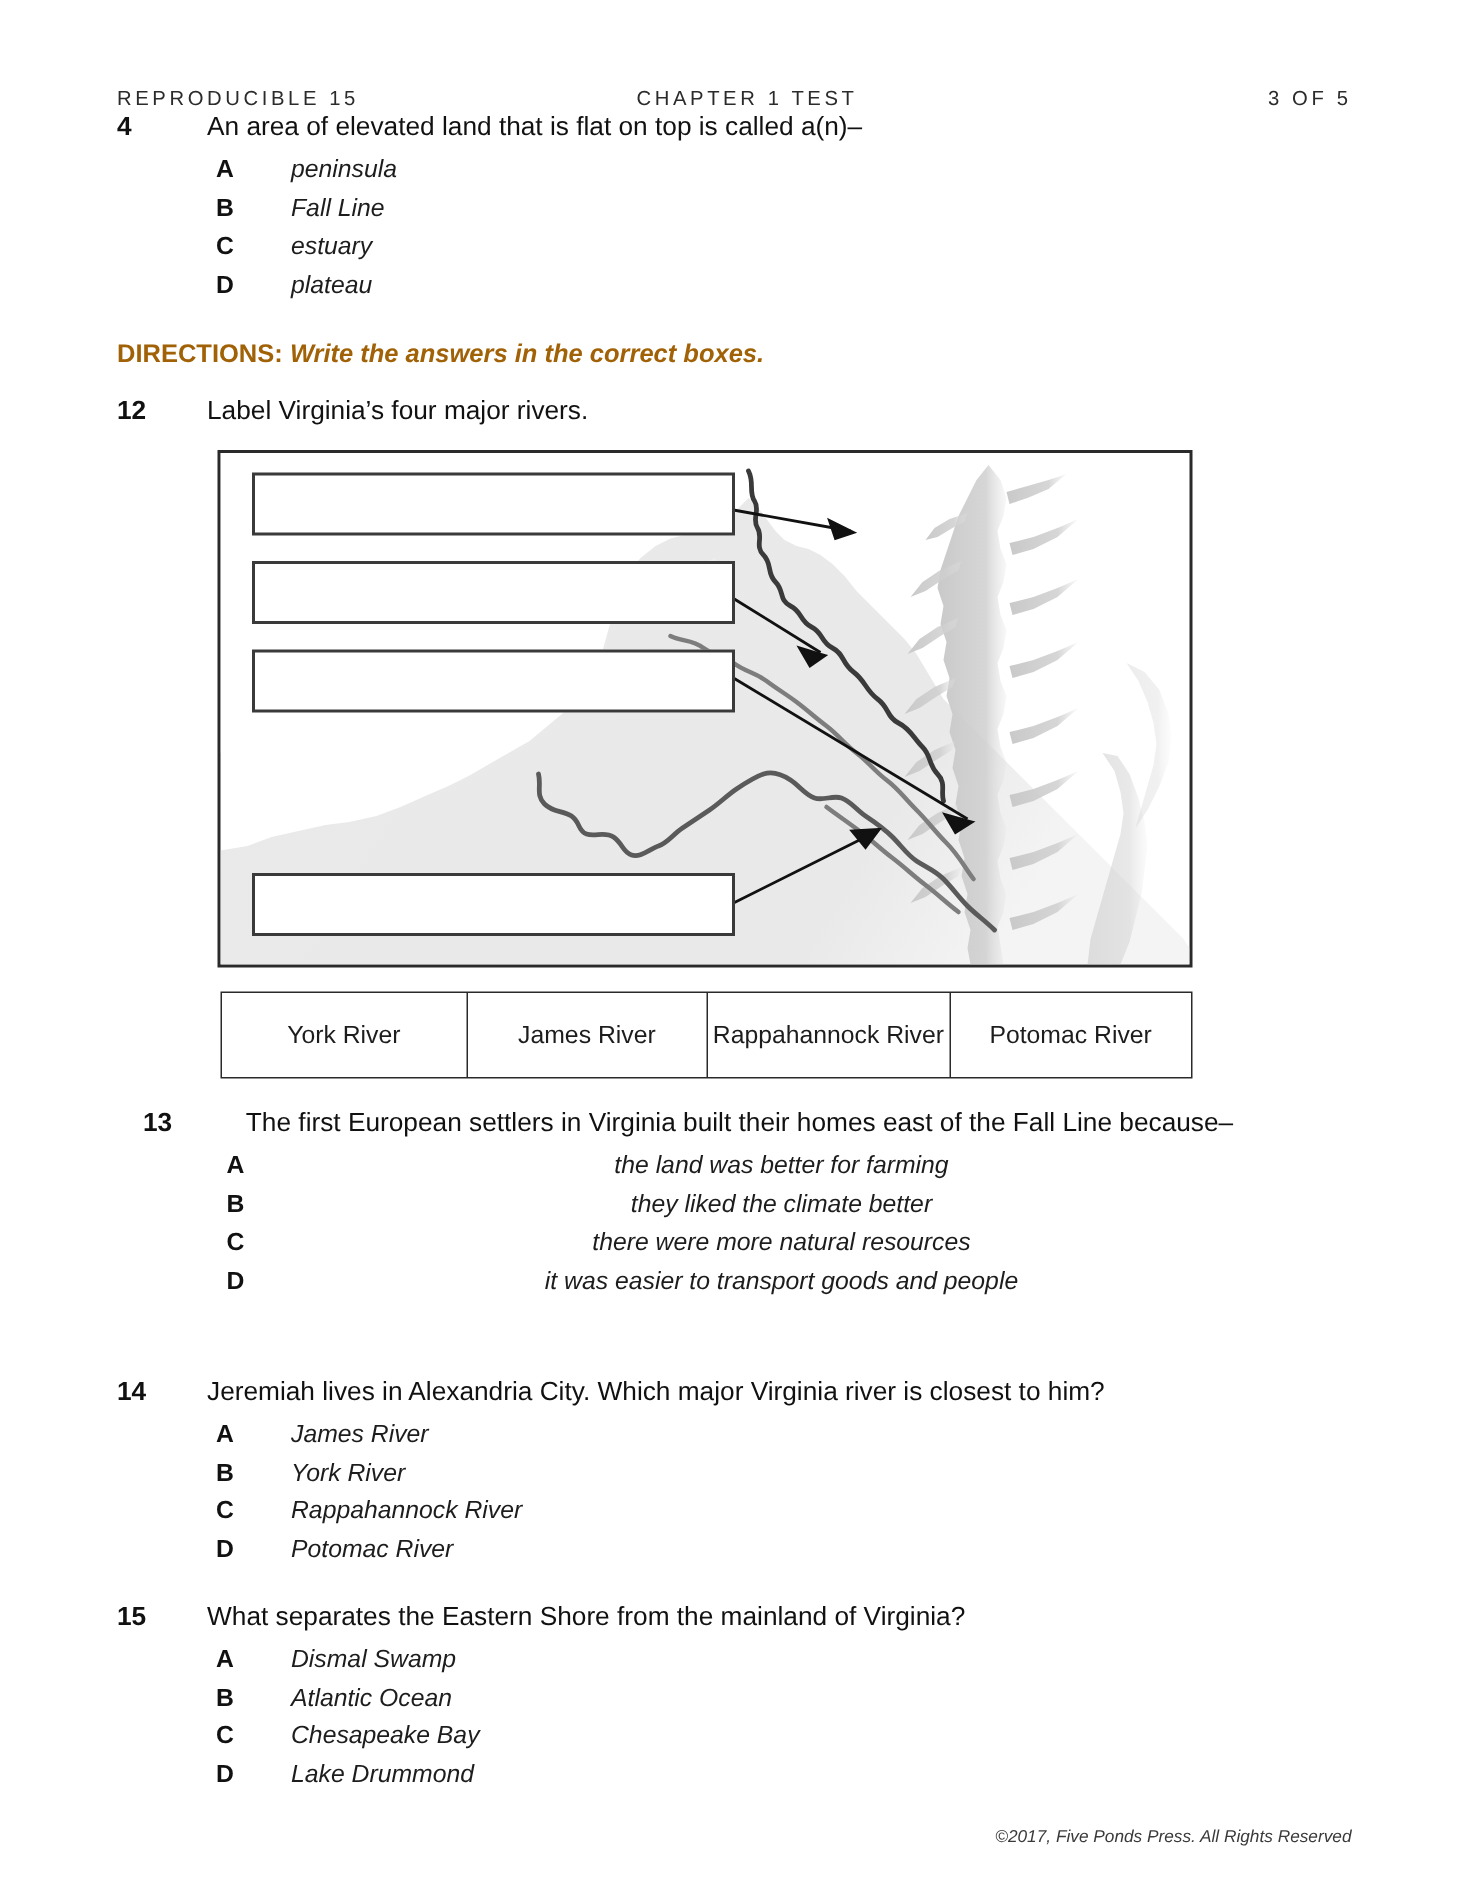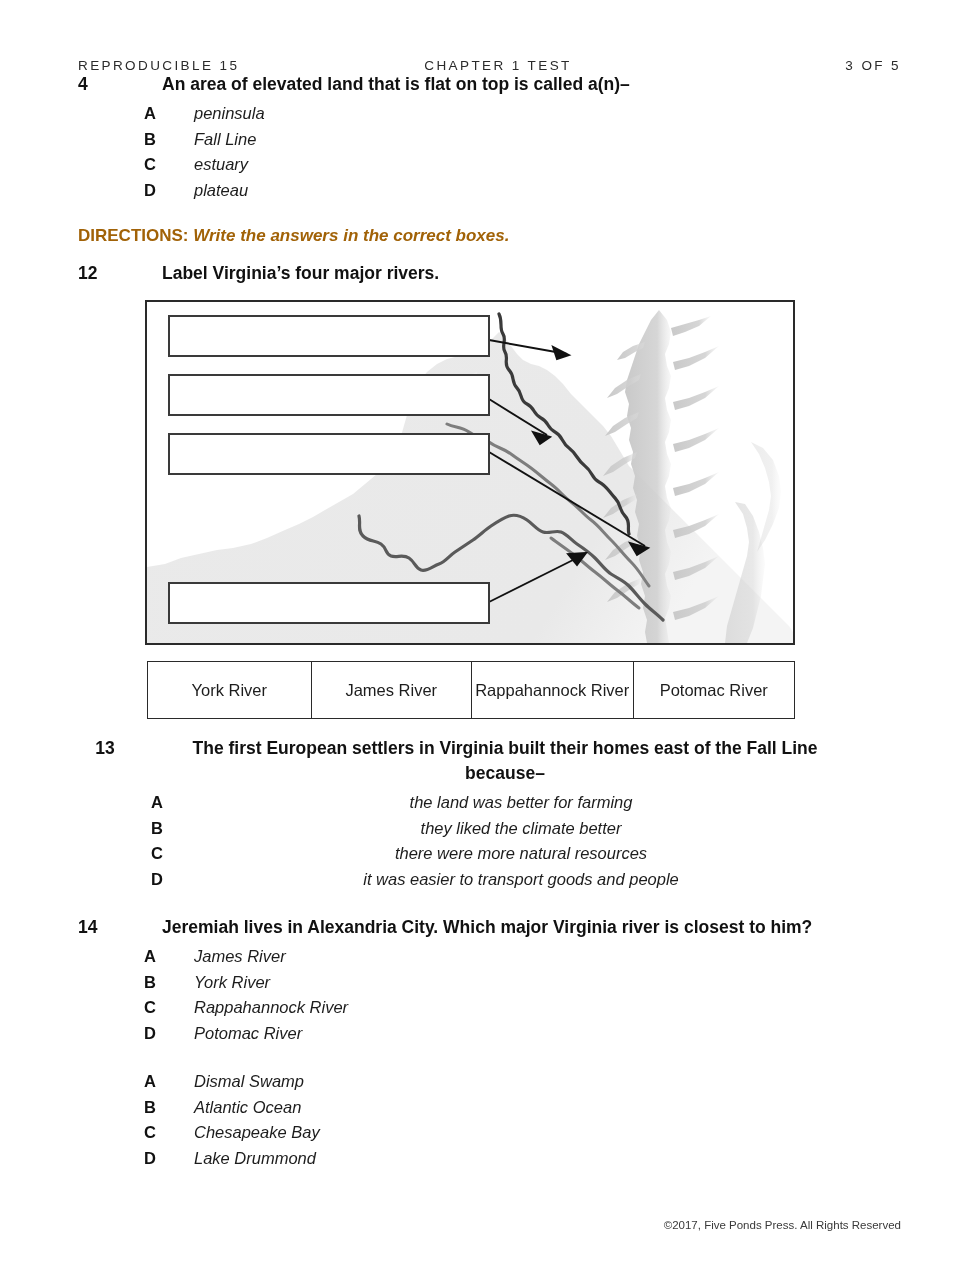--- a/index.html
+++ b/index.html
@@ -42,23 +42,23 @@
     color: #111;
   }
   .qnum {
     position: absolute;
     left: 0;
     top: 0;
     width: 54px;
     font-weight: bold;
   }
   .qtext {
-    margin-left: 84px;
+    margin-left: 60px;
     display: block;
-    font-weight: bold;
+    font-weight: normal;
   }
   .choices { margin-left: 66px; margin-top: 4px; }
   .choice {
     position: relative;
     height: 25.5px;
     font-size: 16.5px;
     line-height: 25.5px;
     color: #1d1d1d;
   }
   .chletter {
@@ -135,20 +135,21 @@
   .wb-c3 { width: 161px; }
 
   
   .footer {
     position: absolute;
     right: 78px;
     top: 1219px;
     font-size: 11.5px;
     color: #3a3a3a;
     font-family: "Liberation Sans", sans-serif;
+    font-style: italic;
   }
 </style>
 </head>
 <body>
 
 <div class="runhead">
   <span class="rh-left">REPRODUCIBLE 15</span>
   <span class="rh-center">CHAPTER 1 TEST</span>
   <span class="rh-right">3 OF 5</span>
 </div>
@@ -361,20 +362,24 @@
       <span class="chtext">Rappahannock River</span>
     </div>
     <div class="choice">
       <span class="chletter">D</span>
       <span class="chtext">Potomac River</span>
     </div>
   </div>
 </div>
 
 <div class="qblock" style="top:1065px;">
+  <div class="qhead">
+    <span class="qnum">15</span>
+    <span class="qtext">What separates the Eastern Shore from the mainland of Virginia?</span>
+  </div>
   <div class="choices">
     <div class="choice">
       <span class="chletter">A</span>
       <span class="chtext">Dismal Swamp</span>
     </div>
     <div class="choice">
       <span class="chletter">B</span>
       <span class="chtext">Atlantic Ocean</span>
     </div>
     <div class="choice">

